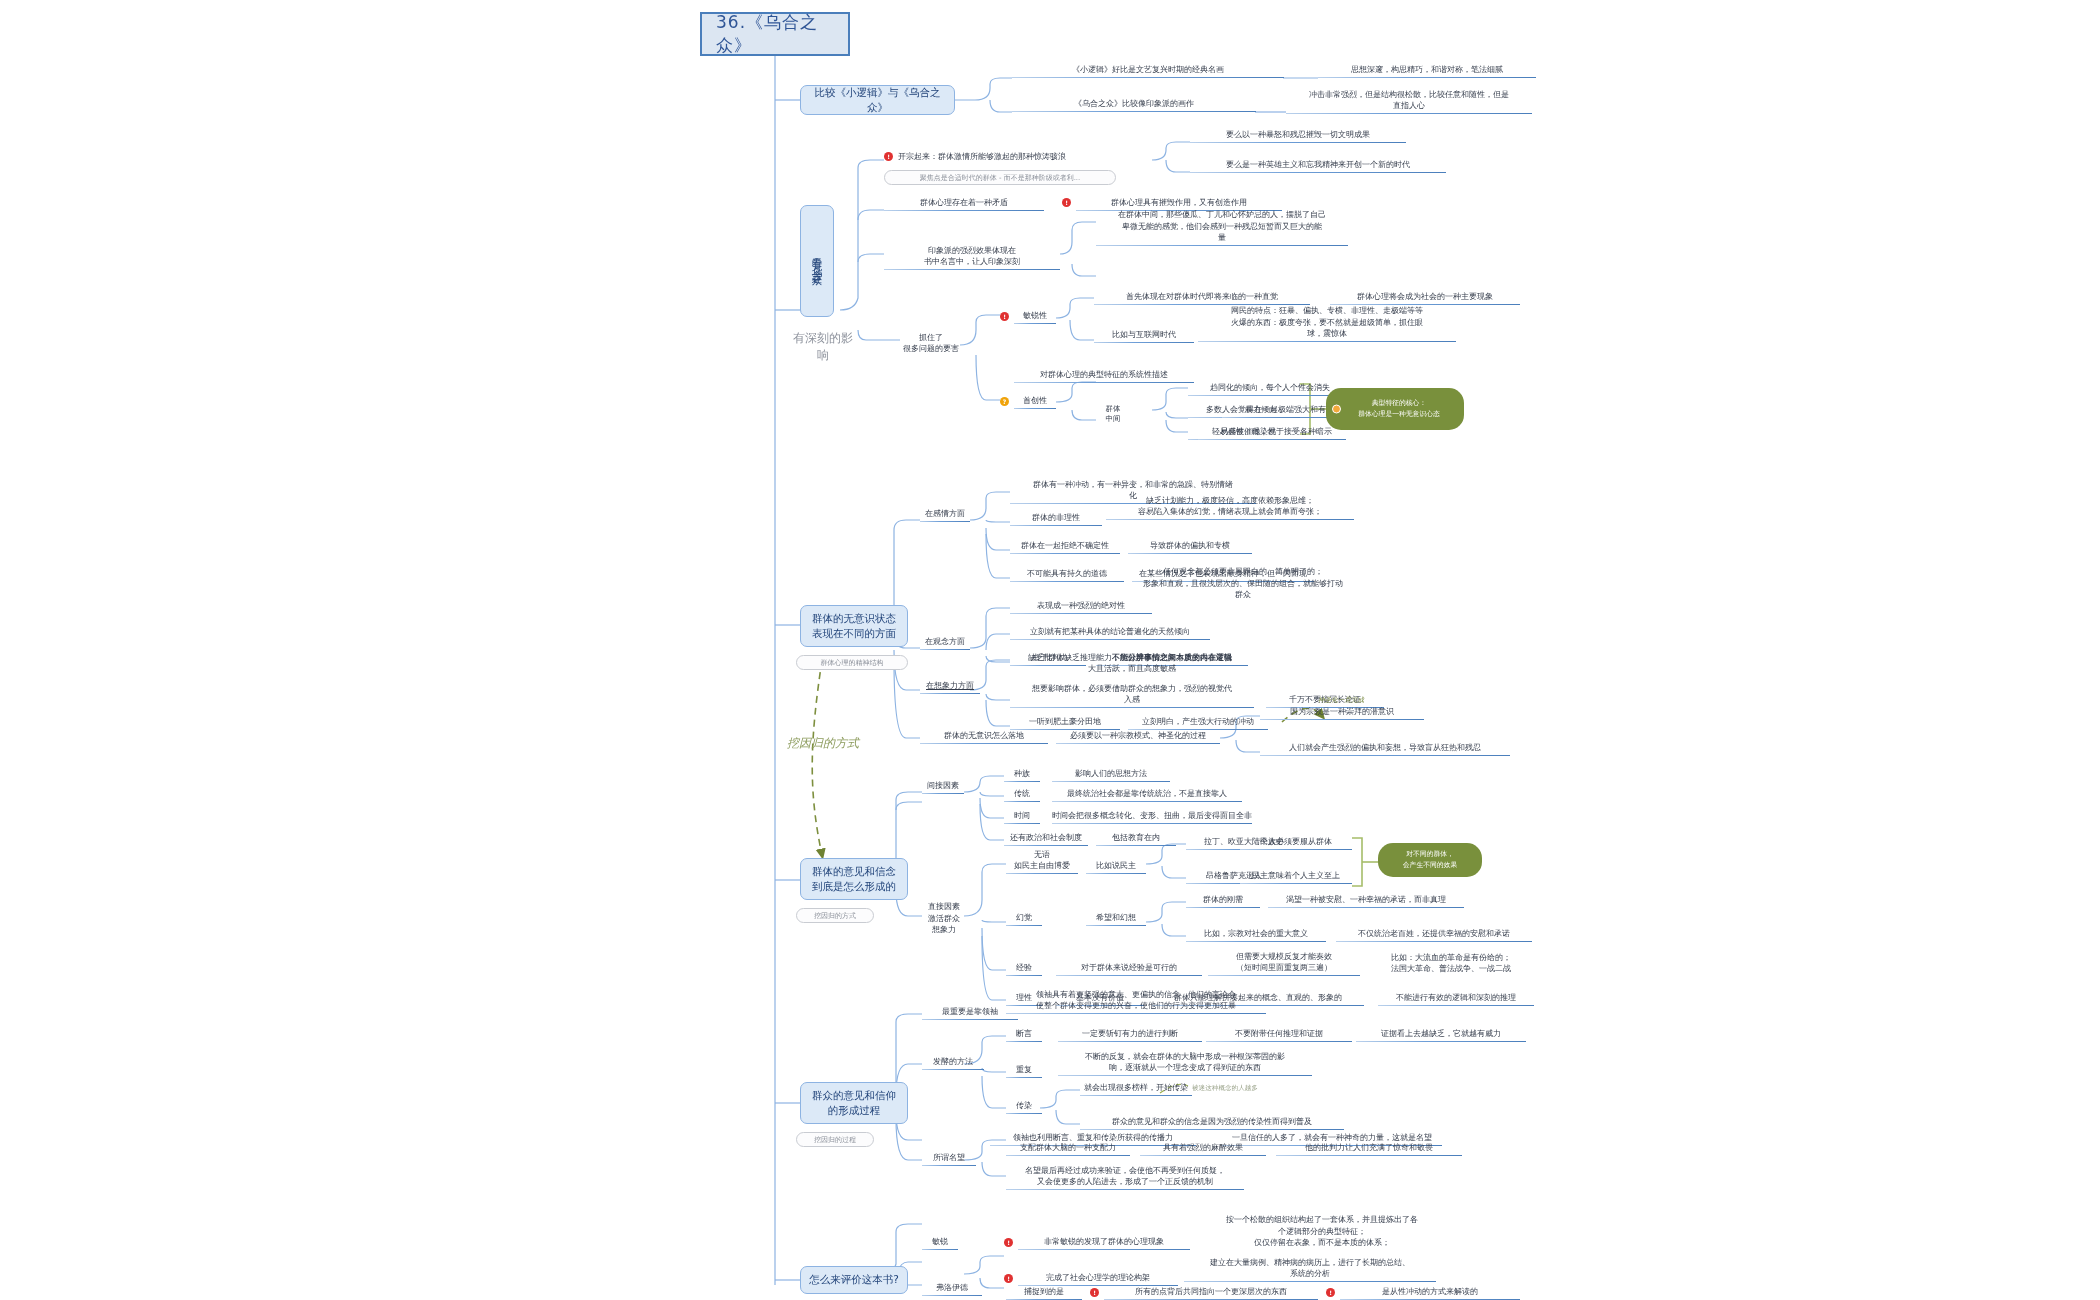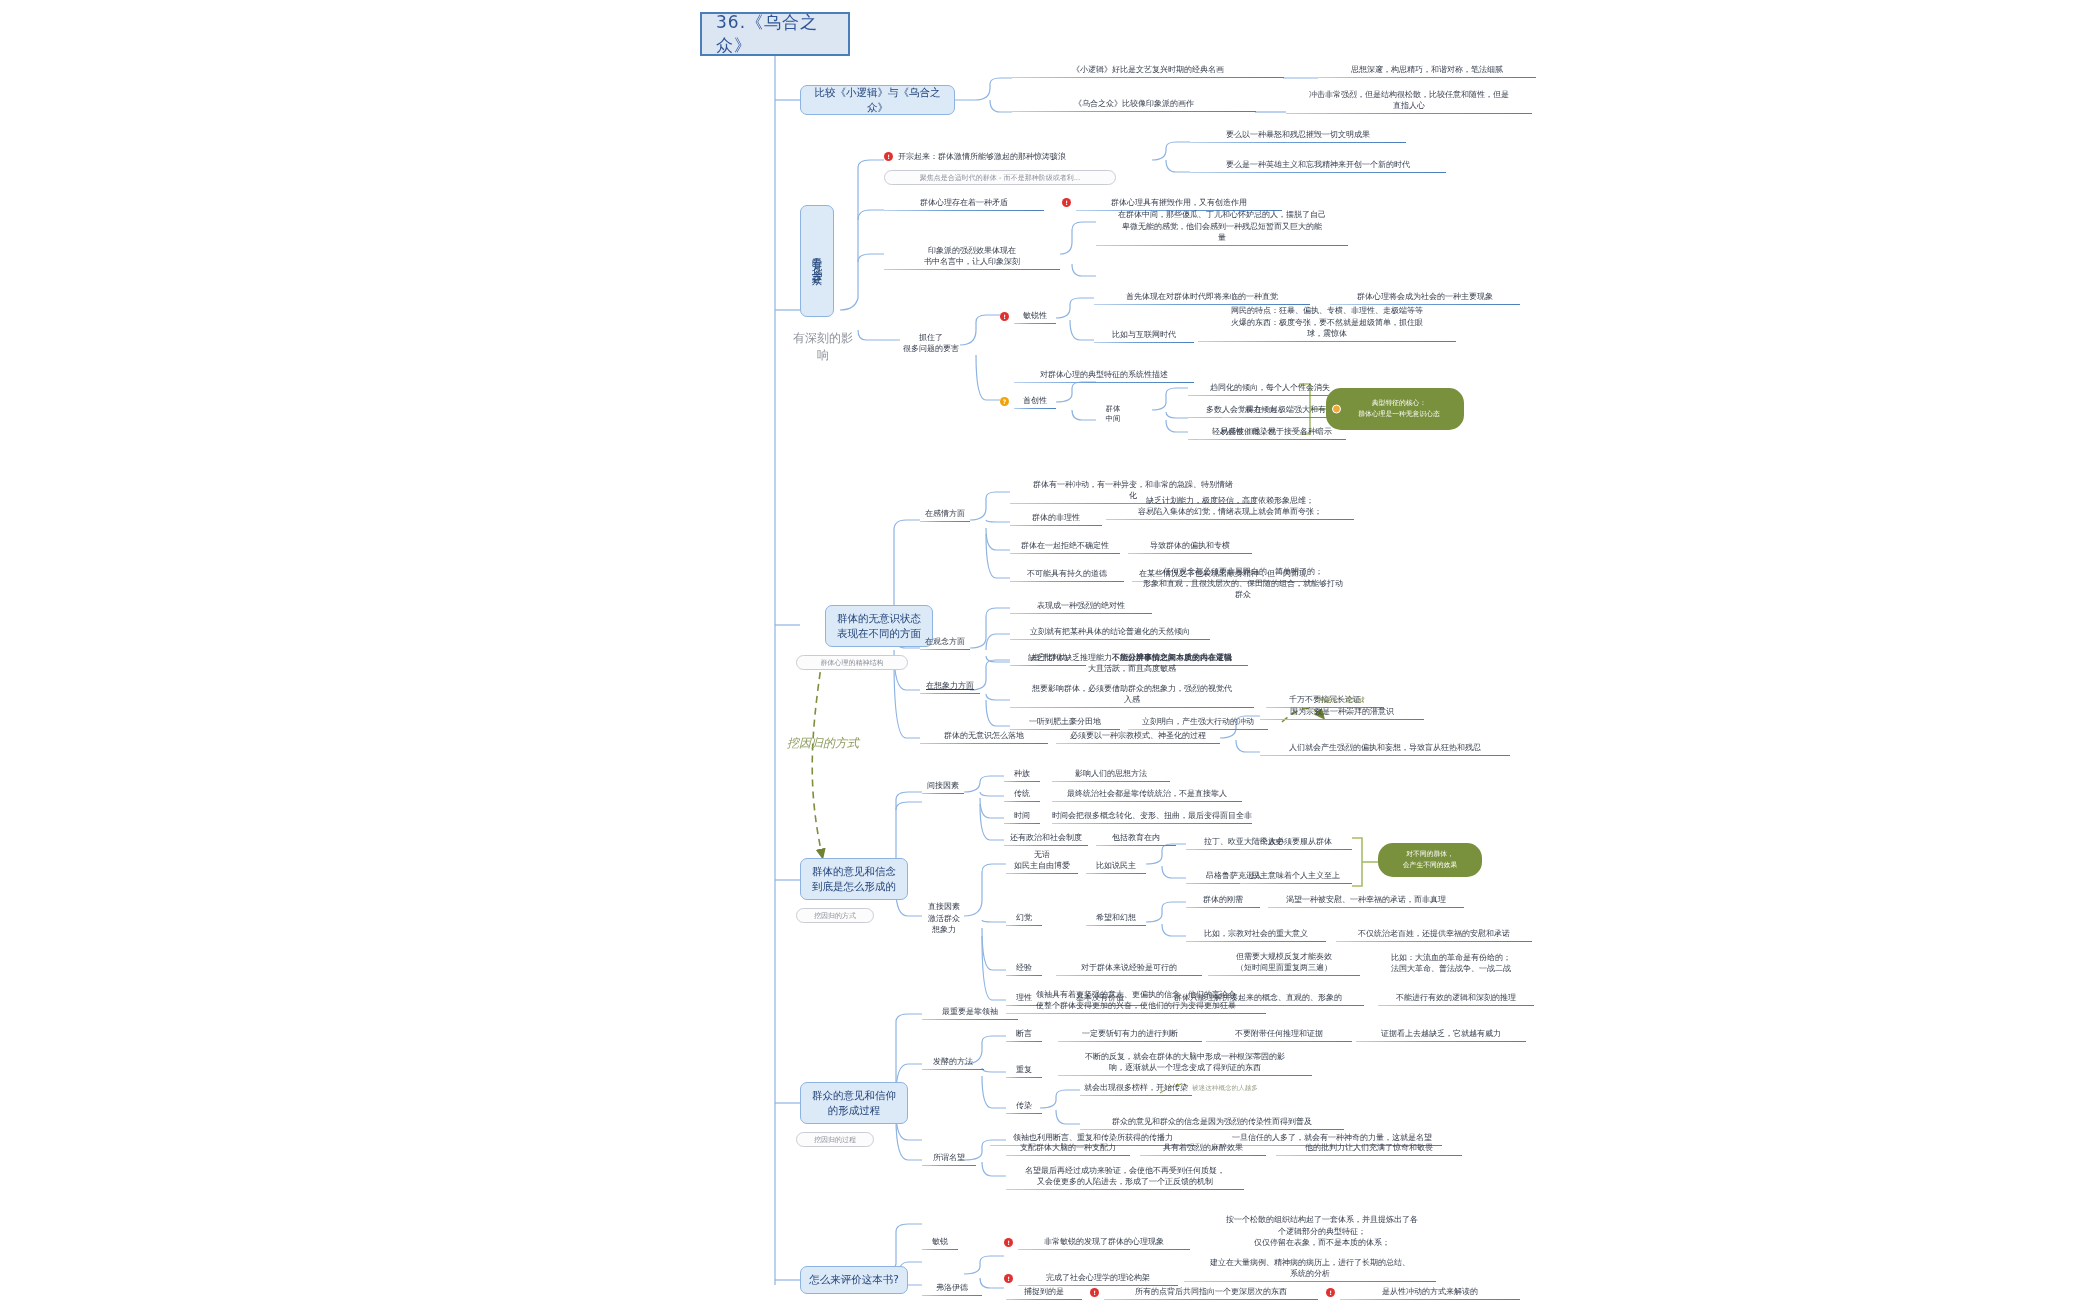--- a/index.html
+++ b/index.html
@@ -373,21 +373,21 @@
   <div class="node sub-node" style="left:1198px; top:426px; width:148px; height:14px;">
     <span>轻易会被催眠，易于接受各种暗示</span>
   </div>
 
   <div class="node green-box txt-multi" style="left:1326px; top:388px; width:138px; height:42px; position:absolute;">
     <span class="gb-dot"></span>
     <span>典型特征的核心：
 群体心理是一种无意识心态</span>
   </div>
 
-  <div class="node main-node txt-multi" style="left:800px; top:605px; width:108px; height:42px;margin-left:25px;">
+  <div class="node main-node txt-multi" style="left:800px; top:605px; width:108px; height:42px;">
     <span>群体的无意识状态
 表现在不同的方面</span>
   </div>
   <div class="node pill-note" style="left:796px; top:655px; width:112px; height:15px;">
     <span>群体心理的精神结构</span>
   </div>
 
   <div class="node sub-node" style="left:920px; top:508px; width:50px; height:14px;">
     <span>在感情方面</span>
   </div>

